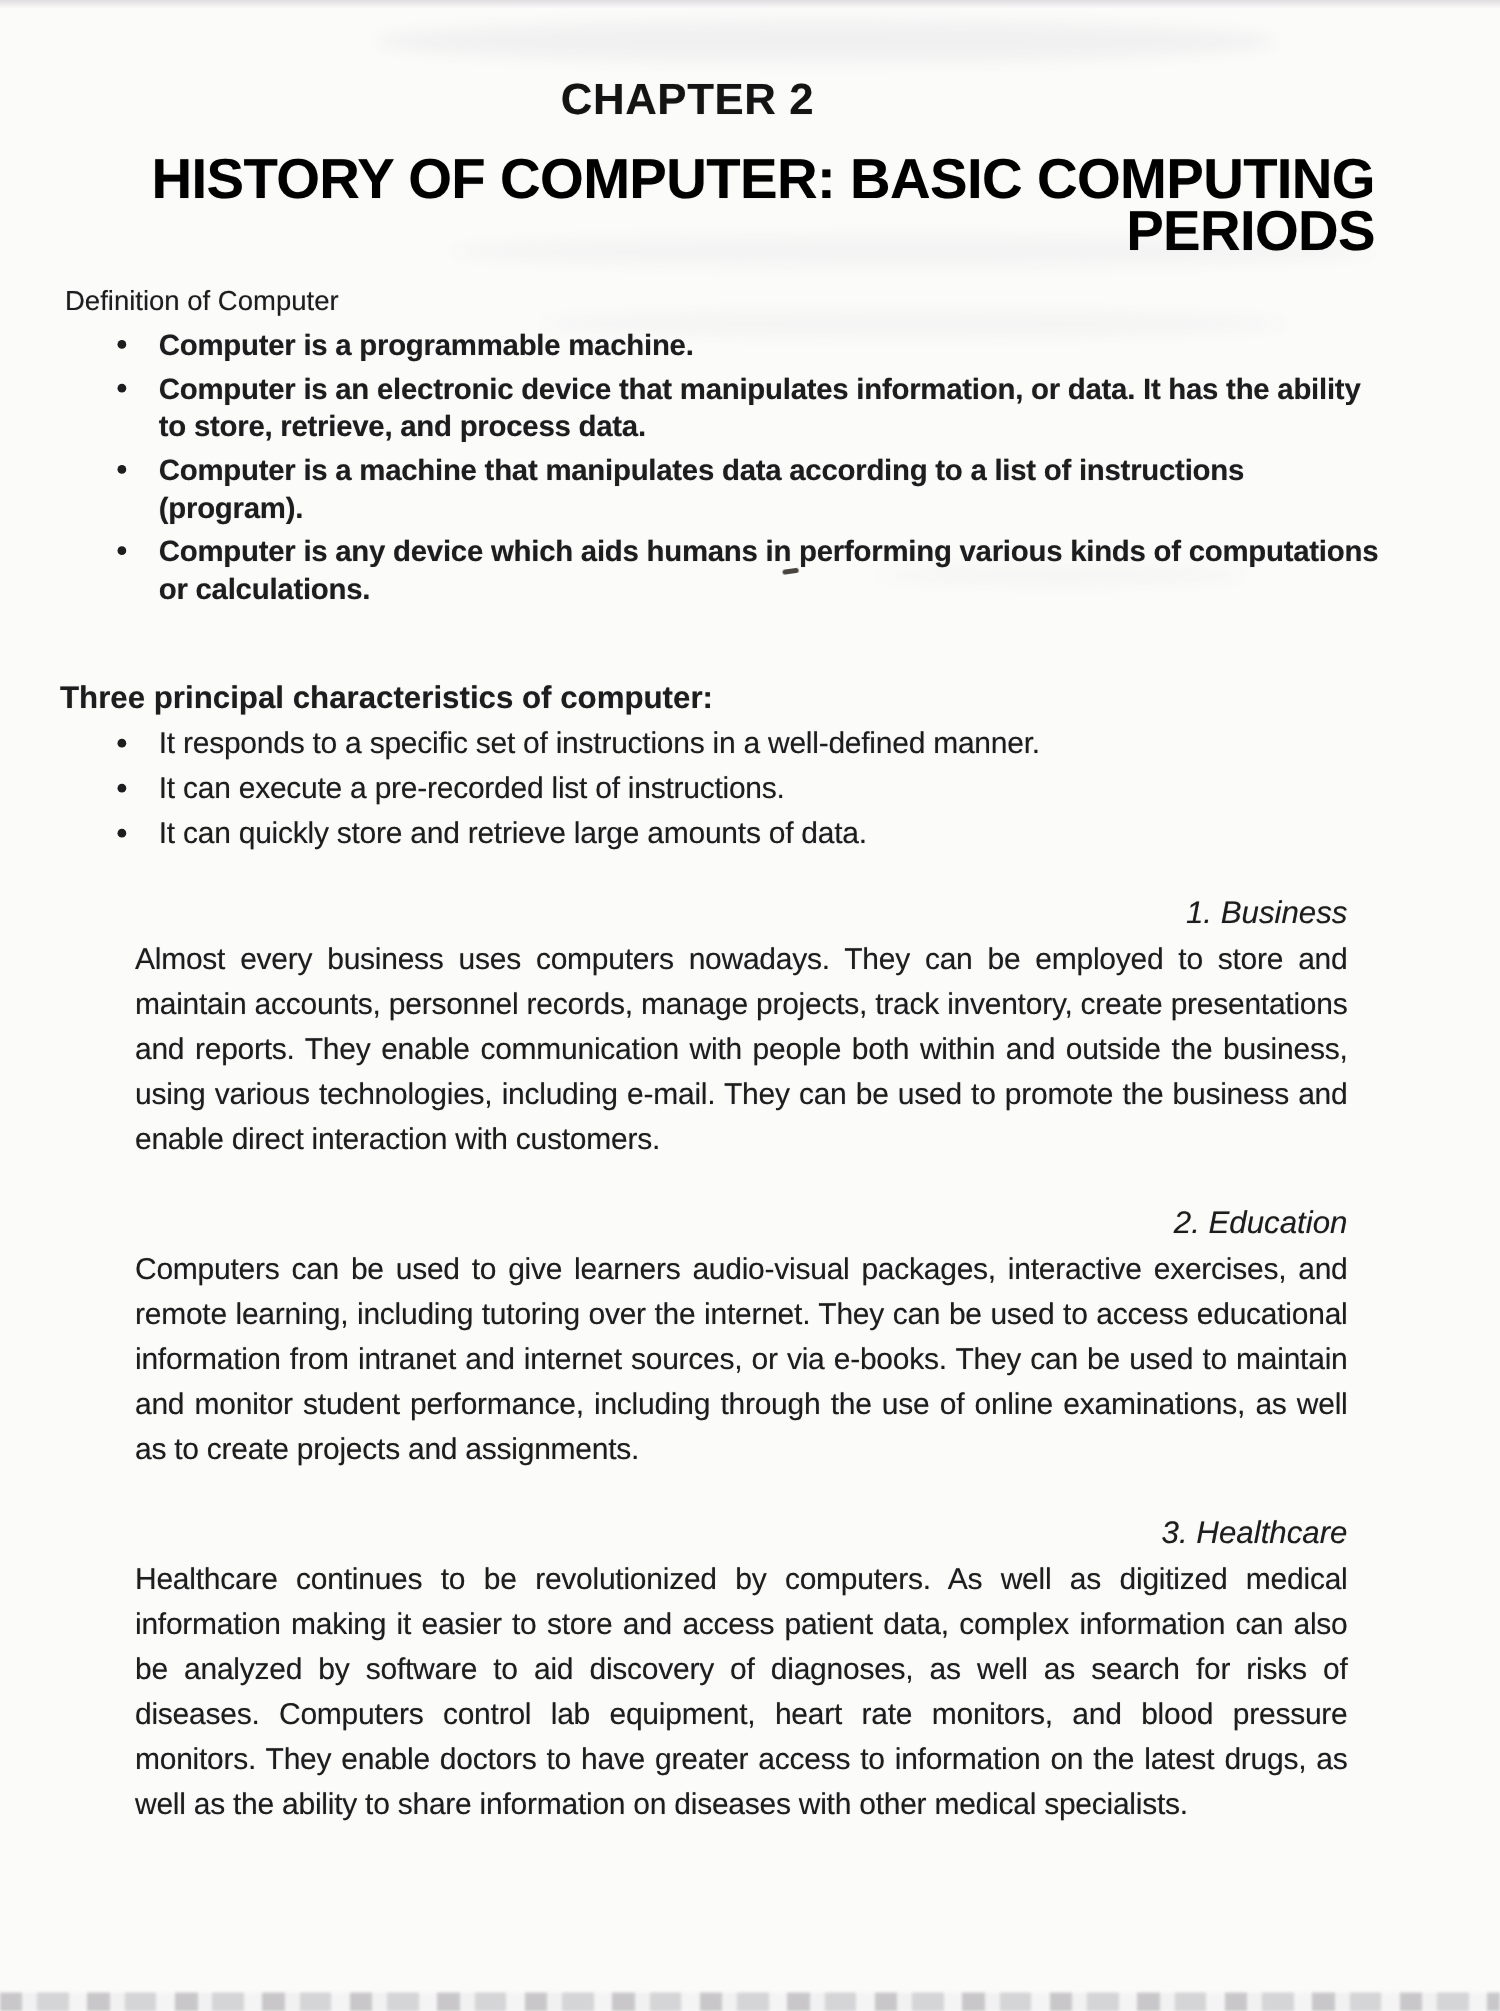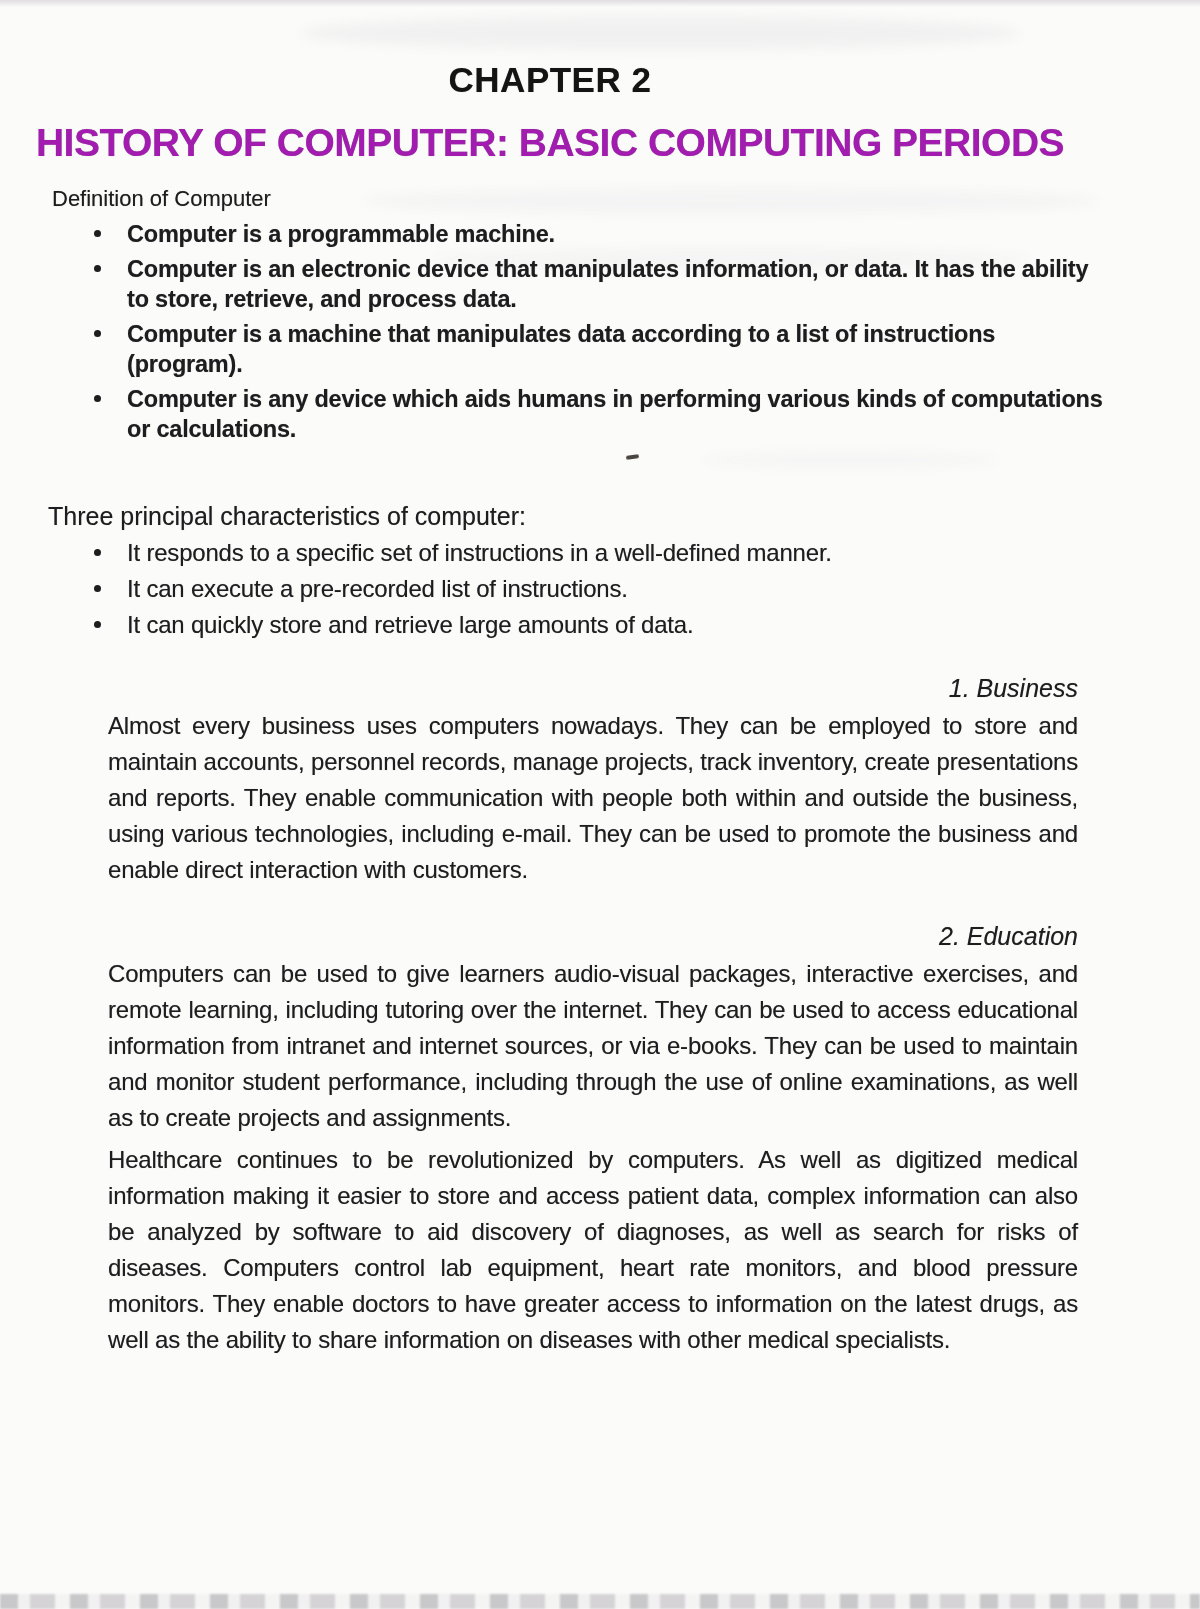--- a/index.html
+++ b/index.html
@@ -66,37 +66,38 @@
   }
   .chapter {
     margin: 0;
     font-size: 35px;
     font-weight: 700;
     letter-spacing: 0.5px;
     color: #141414;
   }
   .main-title {
     margin: 22px 0 0 0;
-    font-size: 39px;
+    font-size: 45px;
     font-weight: 700;
     letter-spacing: -0.5px;
-    color: #a21caf;
+    color: #000000;
     line-height: 42px;
+    text-align: right;
   }
 
   
   .def-heading {
     margin: 22px 0 0 52px;
     font-size: 22px;
     font-weight: 400;
   }
   .char-heading {
     margin: 58px 0 0 48px;
     font-size: 25px;
-    font-weight: 400;
+    font-weight: 700;
   }
   .apps-heading {
     margin: 40px 0 0 44px;
     font-size: 26px;
     font-weight: 400;
   }
 
   
   ul.bullets {
     list-style: none;
@@ -186,18 +187,19 @@
       <div class="app-title">1. Business</div>
       <p class="app-body">Almost every business uses computers nowadays. They can be employed to store and maintain accounts, personnel records, manage projects, track inventory, create presentations and reports. They enable communication with people both within and outside the business, using various technologies, including e-mail. They can be used to promote the business and enable direct interaction with customers.</p>
     </article>
 
     <article class="app">
       <div class="app-title">2. Education</div>
       <p class="app-body">Computers can be used to give learners audio-visual packages, interactive exercises, and remote learning, including tutoring over the internet. They can be used to access educational information from intranet and internet sources, or via e-books. They can be used to maintain and monitor student performance, including through the use of online examinations, as well as to create projects and assignments.</p>
     </article>
 
     <article class="app">
+      <div class="app-title">3. Healthcare</div>
       <p class="app-body">Healthcare continues to be revolutionized by computers. As well as digitized medical information making it easier to store and access patient data, complex information can also be analyzed by software to aid discovery of diagnoses, as well as search for risks of diseases. Computers control lab equipment, heart rate monitors, and blood pressure monitors. They enable doctors to have greater access to information on the latest drugs, as well as the ability to share information on diseases with other medical specialists.</p>
     </article>
   </section>
 
   <div class="artifact-bottom"></div>
 </div>
 
 </body></html>

